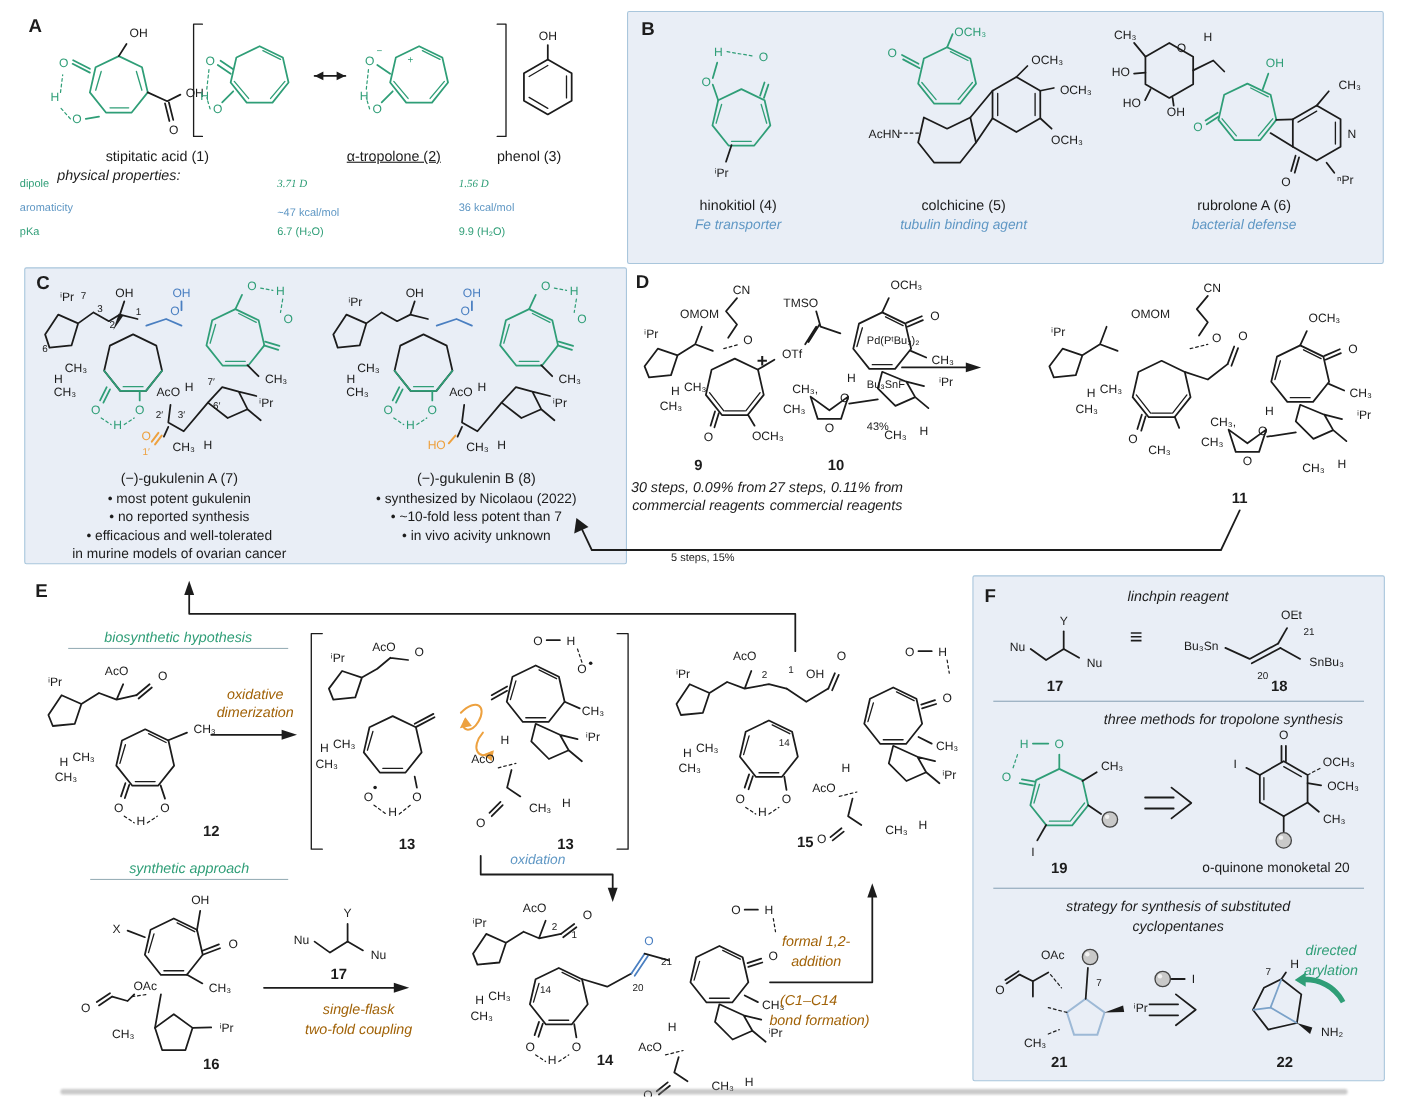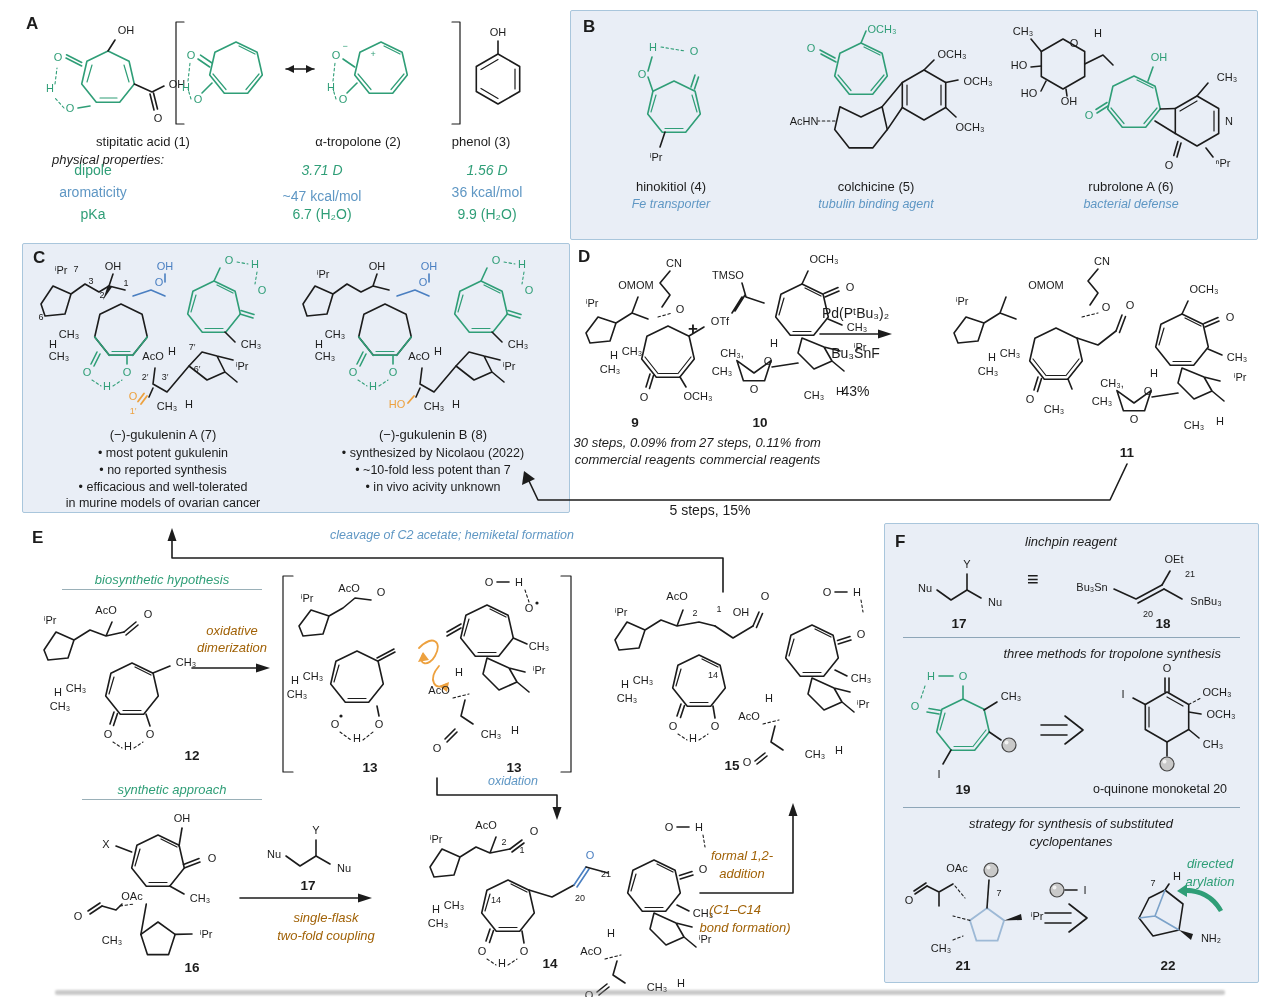--- a/index.html
+++ b/index.html
@@ -4,27 +4,27 @@
 <style>
   html,body{margin:0;padding:0;background:#fff;}
   #canvas{position:relative;width:1280px;height:997px;background:#ffffff;overflow:hidden;
           font-family:"Liberation Sans",sans-serif;color:#1c1c1c;}
   .panel{position:absolute;}
   .bluebox{background:#e9eef6;border:1.5px solid #a9c6dc;border-radius:2px;}
   .abs{position:absolute;}
   .plabel{font-weight:bold;font-size:17px;}
   .cap{font-size:13px;text-align:center;white-space:nowrap;}
   .sub{font-size:12.5px;text-align:center;white-space:nowrap;font-style:italic;color:#5f97c4;}
-  .it{font-style:italic;}
+  .it{font-style:italic;font-family:Liberation Serif, serif;}
   .gn-t{color:#2f9e77;}
   .bl-t{color:#5f97c4;}
   .or-t{color:#a16207;}
   .num{font-weight:bold;font-size:13.5px;text-align:center;}
   .note{font-size:13px;font-style:italic;text-align:center;white-space:nowrap;}
-  .prop{font-size:14px;text-align:center;white-space:nowrap;}
+  .prop{font-size:10px;text-align:left;white-space:nowrap;}
   .bullet{font-size:12.5px;text-align:center;white-space:nowrap;}
   .hdr{font-size:13px;font-style:italic;text-align:center;white-space:nowrap;}
   .uline{border-bottom:1px solid #9ab0b8;padding-bottom:2px;}
   svg{overflow:visible;}
   svg .bk{stroke:#1c1c1c;fill:none;stroke-width:1.6;stroke-linecap:round;stroke-linejoin:round;}
   svg .gn{stroke:#2f9e77;fill:none;stroke-width:1.6;stroke-linecap:round;stroke-linejoin:round;}
   svg .bl{stroke:#4a7fc1;fill:none;stroke-width:1.6;stroke-linecap:round;stroke-linejoin:round;}
   svg .or{stroke:#eda13f;fill:none;stroke-width:1.8;stroke-linecap:round;stroke-linejoin:round;}
   svg .th{stroke-width:1.2;}
   svg .ds{stroke-dasharray:2.5 2.6;stroke-width:1.1;}
@@ -102,21 +102,21 @@
     </svg>
 
     <svg class="abs" style="left:438px;top:10px;" width="80" height="118" viewBox="0 0 80 118">
       <text x="42" y="18">OH</text>
       <path class="bk" d="M42,23 L42,36"></path>
       <polygon class="bk" points="42,36 63.7,48.5 63.7,73.5 42,86 20.3,73.5 20.3,48.5"></polygon>
       <path class="bk th" d="M59,51 L59,71 M42,41.5 L25,51.5 M25,70.5 L42,80.5"></path>
     </svg>
 
     <div class="abs cap" style="left:55px;top:126px;width:140px;">stipitatic acid (1)</div>
-    <div class="abs cap" style="left:270px;top:126px;width:140px;">α-tropolone (2)</div>
+    <div class="abs cap" style="left:270px;top:126px;width:140px;text-decoration:underline;">α-tropolone (2)</div>
     <div class="abs cap" style="left:393px;top:126px;width:140px;">phenol (3)</div>
 
     <div class="abs hdr" style="left:10px;top:144px;width:160px;">physical properties:</div>
 
     <div class="abs prop gn-t" style="left:0px;top:154px;width:150px;">dipole</div>
     <div class="abs prop gn-t it" style="left:234px;top:154px;width:140px;">3.71 D</div>
     <div class="abs prop gn-t it" style="left:399px;top:154px;width:140px;">1.56 D</div>
 
     <div class="abs prop bl-t" style="left:0px;top:176px;width:150px;">aromaticity</div>
     <div class="abs prop bl-t" style="left:234px;top:180px;width:140px;">~47 kcal/mol</div>
@@ -456,21 +456,20 @@
       <path class="bk" d="M170,148 L238,148"></path>
         <polygon class="ah" points="248,148 234,143.5 234,152.5"></polygon>
       <path class="bk" d="M415,258 L415,275 L535,275 L535,290"></path>
         <polygon class="ah" points="535,300 530.5,287 539.5,287"></polygon>
       <path class="bk" d="M218,378 L340,378"></path>
         <polygon class="ah" points="350,378 336,373.5 336,382.5"></polygon>
       <path class="bk" d="M678,373 L771,373 L771,293"></path>
         <polygon class="ah" points="771,283 766.5,296 775.5,296"></polygon>
     </svg>
 
-    <div class="abs sub" style="left:220px;top:8px;width:420px;">cleavage of C2 acetate; hemiketal formation</div>
 
     <div class="abs hdr gn-t uline" style="left:40px;top:52px;width:200px;color:#2f9e77;">biosynthetic hypothesis</div>
 
     <svg class="abs" style="left:10px;top:78px;" width="200" height="160" viewBox="0 0 200 160">
       <text x="18" y="26">ⁱPr</text>
       <text x="74" y="16">AcO</text>
       <path class="bk" d="M12,52 L24,34 L42,42 L36,60 L16,62 Z M42,42 L58,32 M58,32 L74,38 M74,38 L80,24 M74,38 L92,34"></path>
       <path class="bk" d="M92,34 L104,24 M94,37 L106,27"></path>
       <text x="116" y="20">O</text>
       <g transform="translate(100,92)">
@@ -546,21 +545,21 @@
         <path class="bk" d="M188,130 L184,146 L196,154"></path>
         <text x="214" y="168">CH₃</text>
         <text x="238" y="164">H</text>
         <path class="bk" d="M180,162 L170,172 M178,159 L168,169"></path>
         <text x="160" y="182">O</text>
       </g>
     </svg>
     <div class="abs num" style="left:318px;top:240px;width:60px;">13</div>
     <div class="abs num" style="left:462px;top:240px;width:60px;">13</div>
 
-    <div class="abs sub" style="left:436px;top:254px;width:110px;font-style:italic;">oxidation</div>
+    <div class="abs sub" style="left:412px;top:254px;width:110px;font-style:italic;">oxidation</div>
 
     <svg class="abs" style="left:585px;top:62px;" width="270" height="185" viewBox="0 0 270 185">
       <text x="14" y="34">ⁱPr</text>
       <text x="70" y="18">AcO</text>
       <text class="sm" x="88" y="34">2</text>
       <text class="sm" x="112" y="30">1</text>
       <text x="134" y="34">OH</text>
       <path class="bk" d="M8,58 L20,40 L38,48 L32,66 L12,68 Z M38,48 L54,38 M54,38 L70,44 M70,44 L76,28 M70,44 L92,40 L108,44"></path>
       <path class="bk" d="M108,44 L126,56 L146,44"></path>
       <path class="bk" d="M146,44 L152,30 M149.5,45.5 L155.5,31.5"></path>

